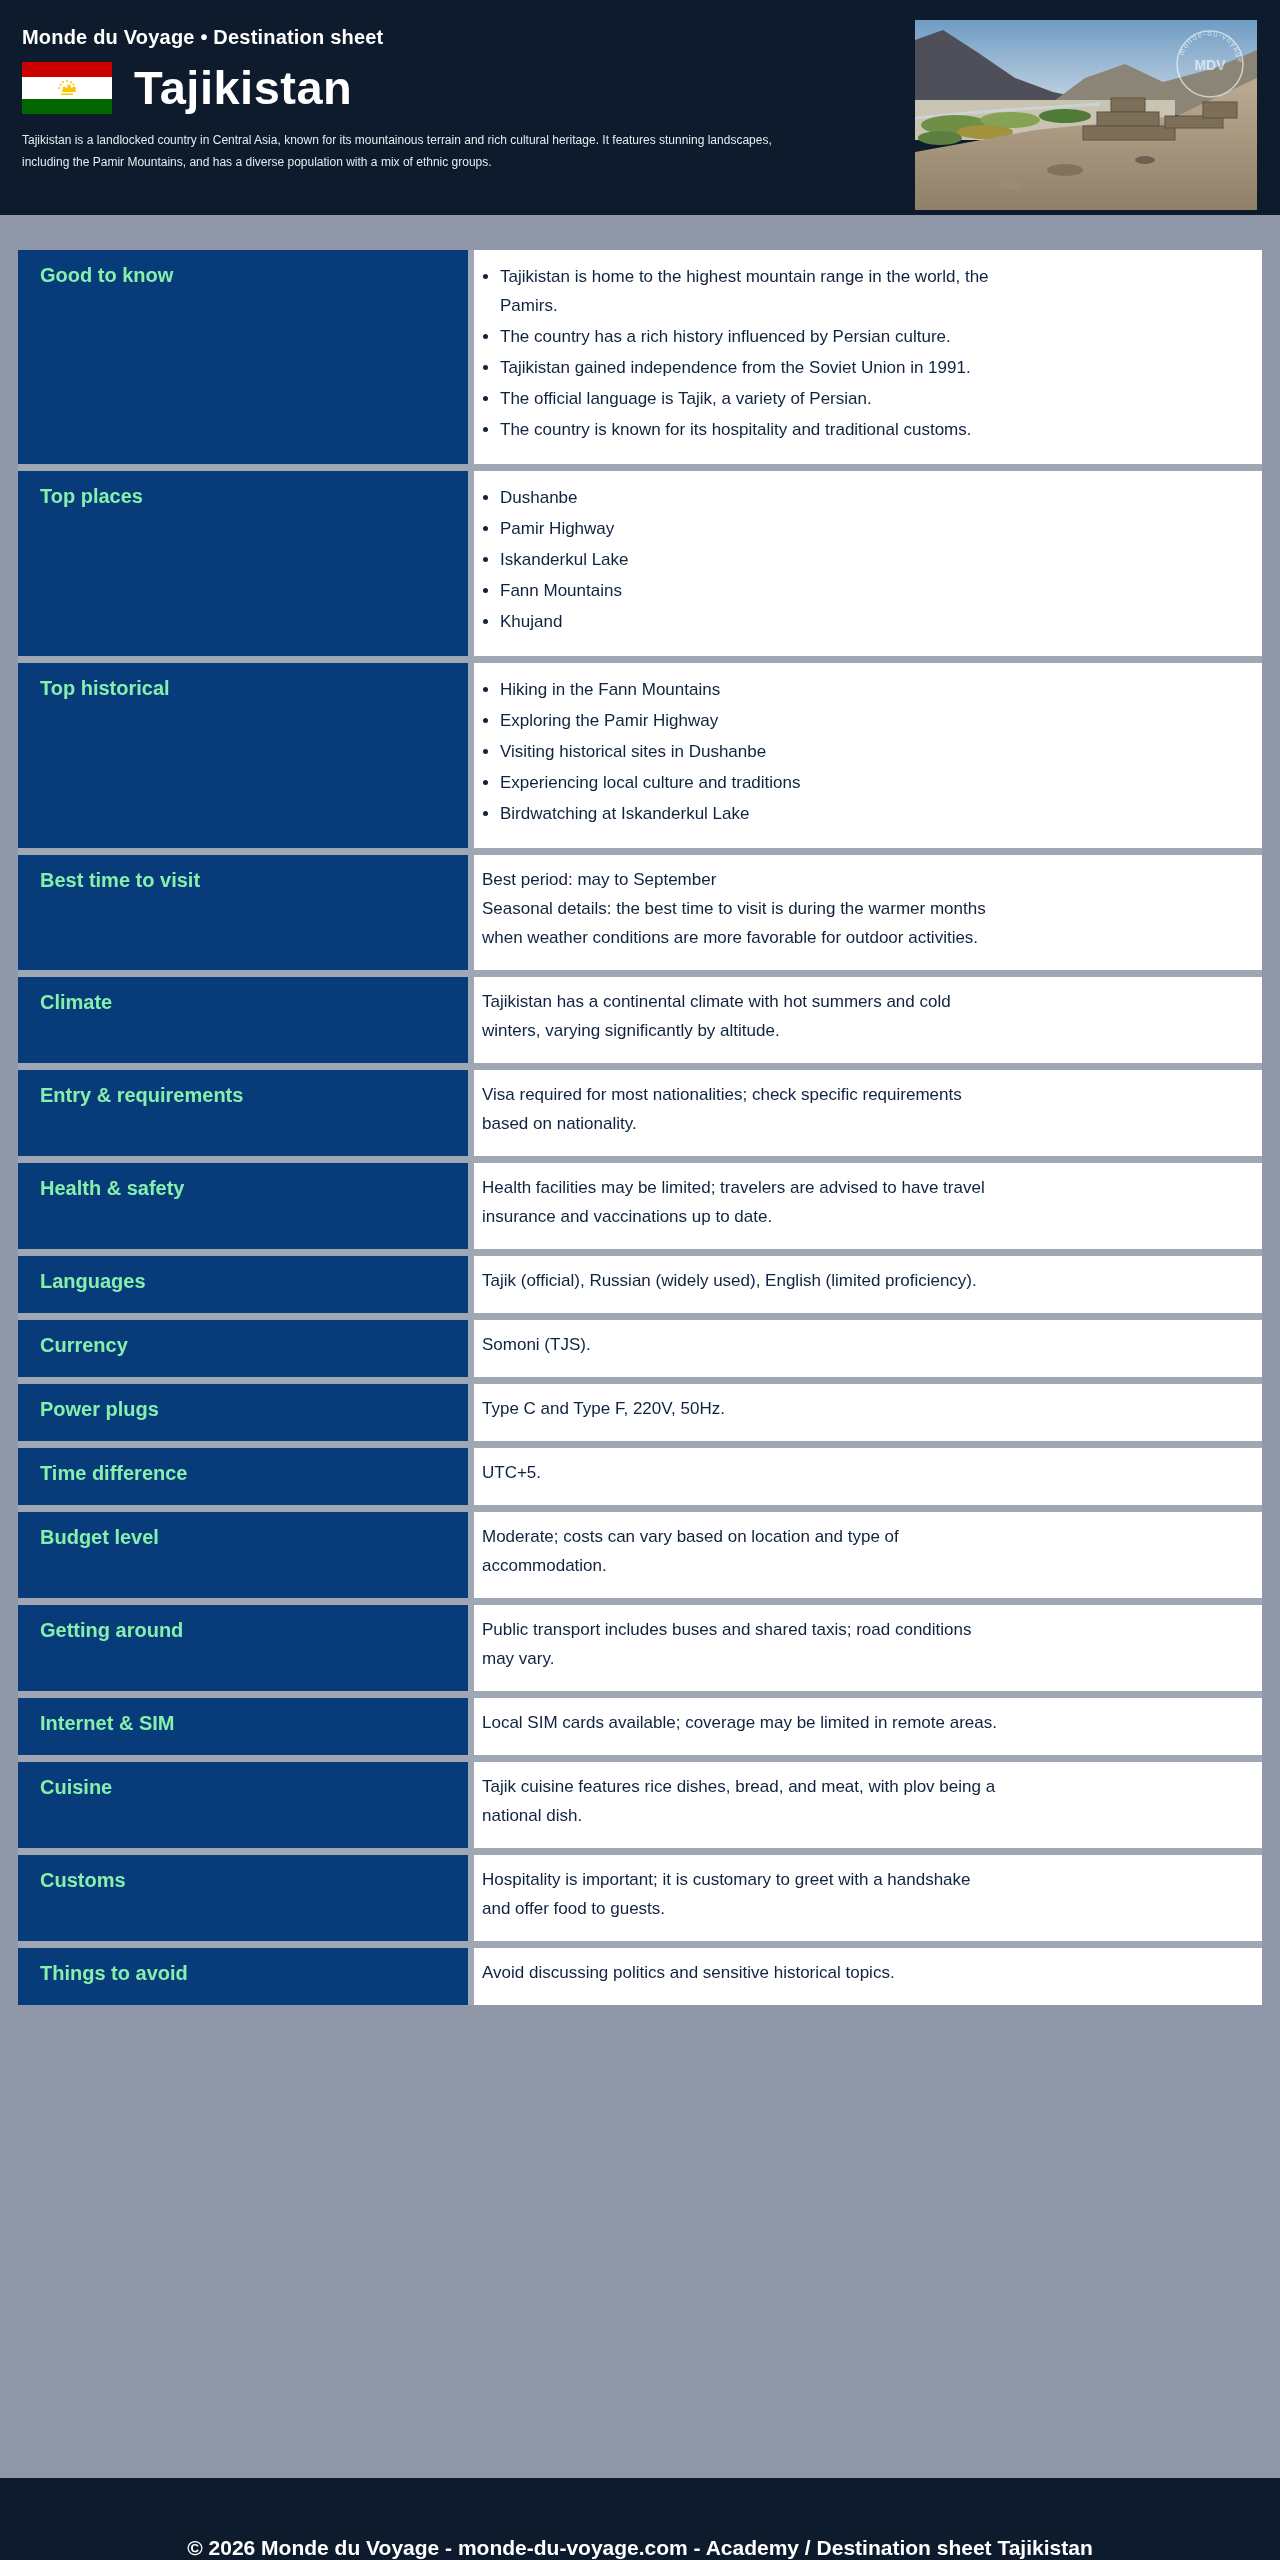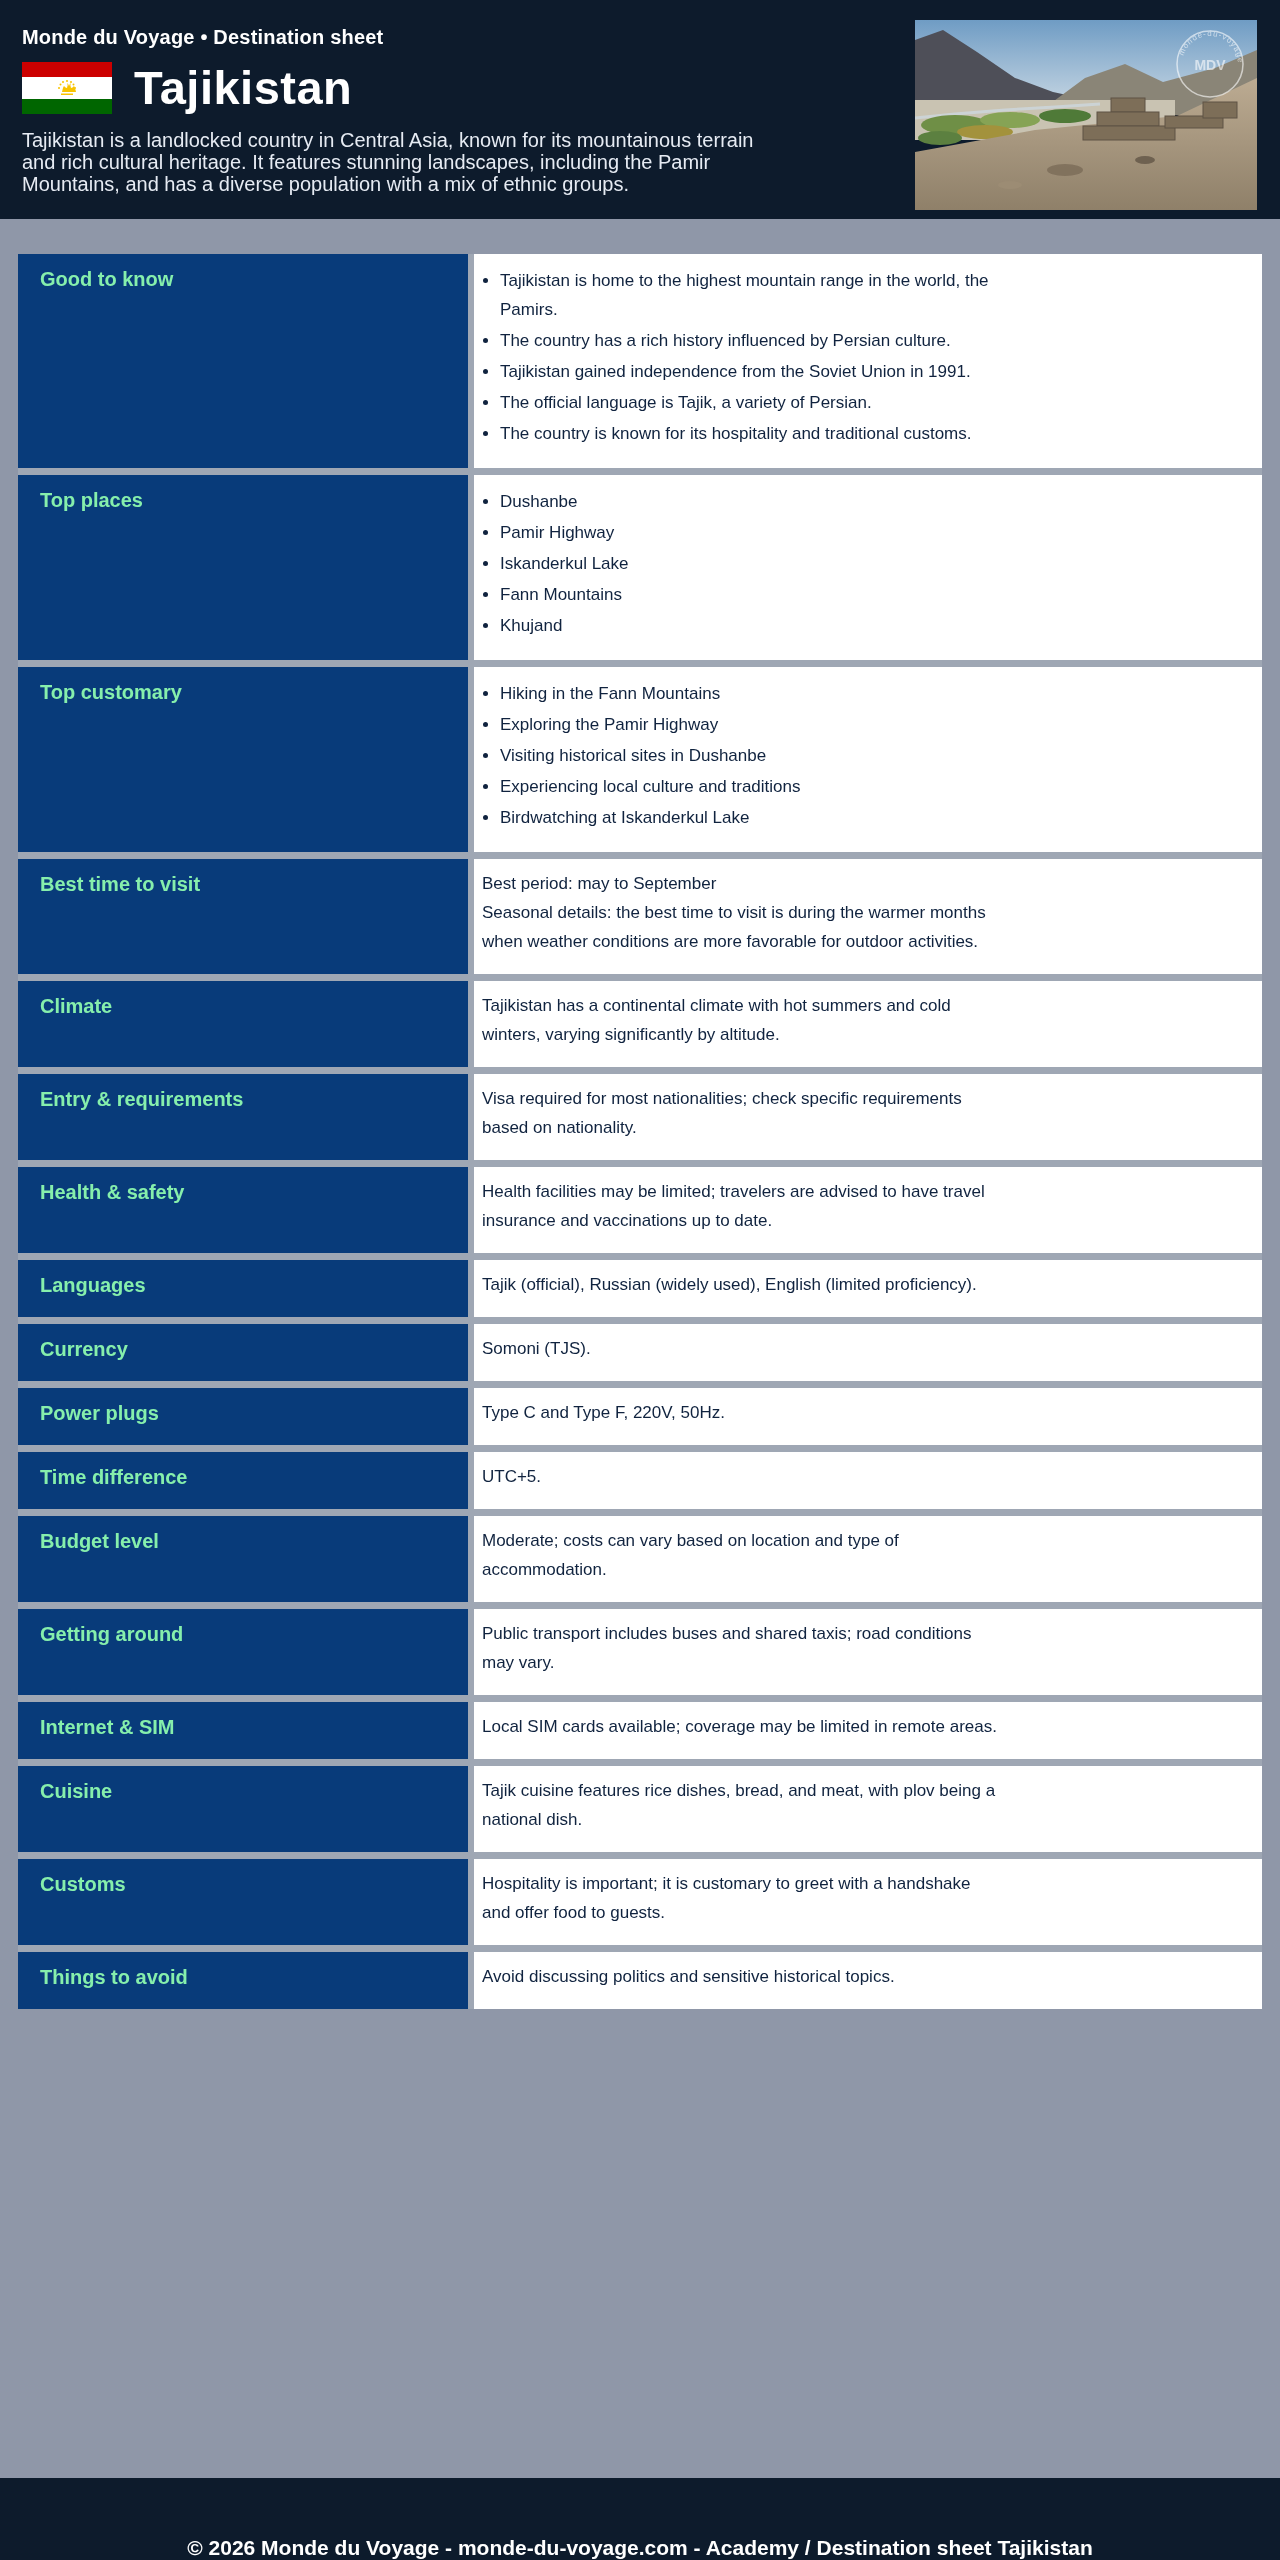--- a/index.html
+++ b/index.html
@@ -19,21 +19,21 @@
     color: #ffffff;
     min-height: 215px;
     padding: 26px 22px 24px 22px;
   }
   .site-label { font-size: 20px; font-weight: bold; letter-spacing: 0.2px; }
   .country-row { display: flex; align-items: center; gap: 22px; margin-top: 13px; text-align: right; }
   .flag { width: 90px; height: 52px; flex: 0 0 90px; display: block; }
   h1.country-title { margin: 0; font-size: 47px; line-height: 52px; font-weight: bold; letter-spacing: 0.5px; }
   .description {
     margin-top: 15px;
-    font-size: 20px;
+    font-size: 12px;
     line-height: 22px;
     max-width: 770px;
     color: #e6ebf3;
   }
   .photo {
     position: absolute;
     top: 20px;
     right: 23px;
     width: 342px;
     height: 190px;
@@ -184,21 +184,21 @@
                 <li>Pamir Highway</li>
                 <li>Iskanderkul Lake</li>
                 <li>Fann Mountains</li>
                 <li>Khujand</li>
               </ul>
             </div>
     </div>
   </div>
 
   <div class="sheet-row">
-    <div class="row-label">Top customary</div>
+    <div class="row-label">Top historical</div>
     <div class="row-content">
       <div class="row-content-inner">
               <ul class="bullets">
                 <li>Hiking in the Fann Mountains</li>
                 <li>Exploring the Pamir Highway</li>
                 <li>Visiting historical sites in Dushanbe</li>
                 <li>Experiencing local culture and traditions</li>
                 <li>Birdwatching at Iskanderkul Lake</li>
               </ul>
             </div>

